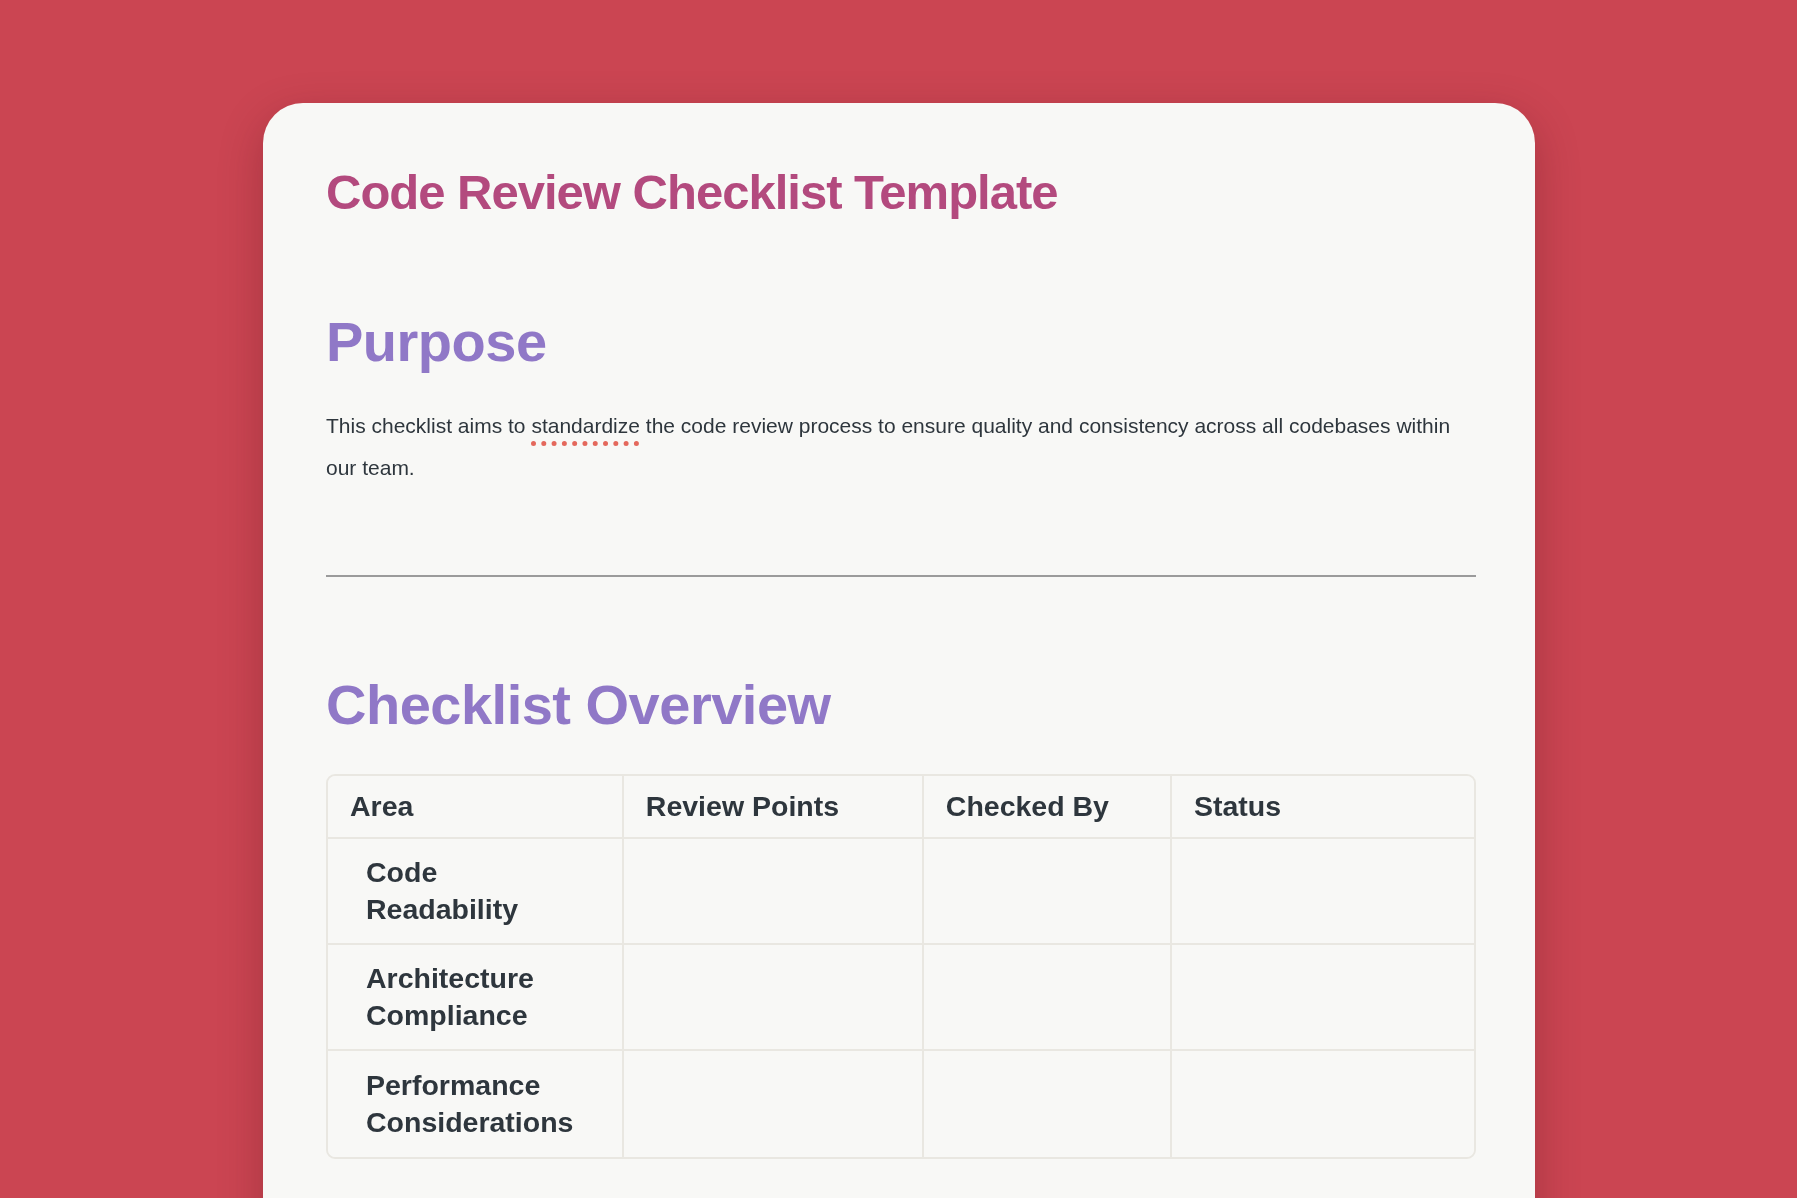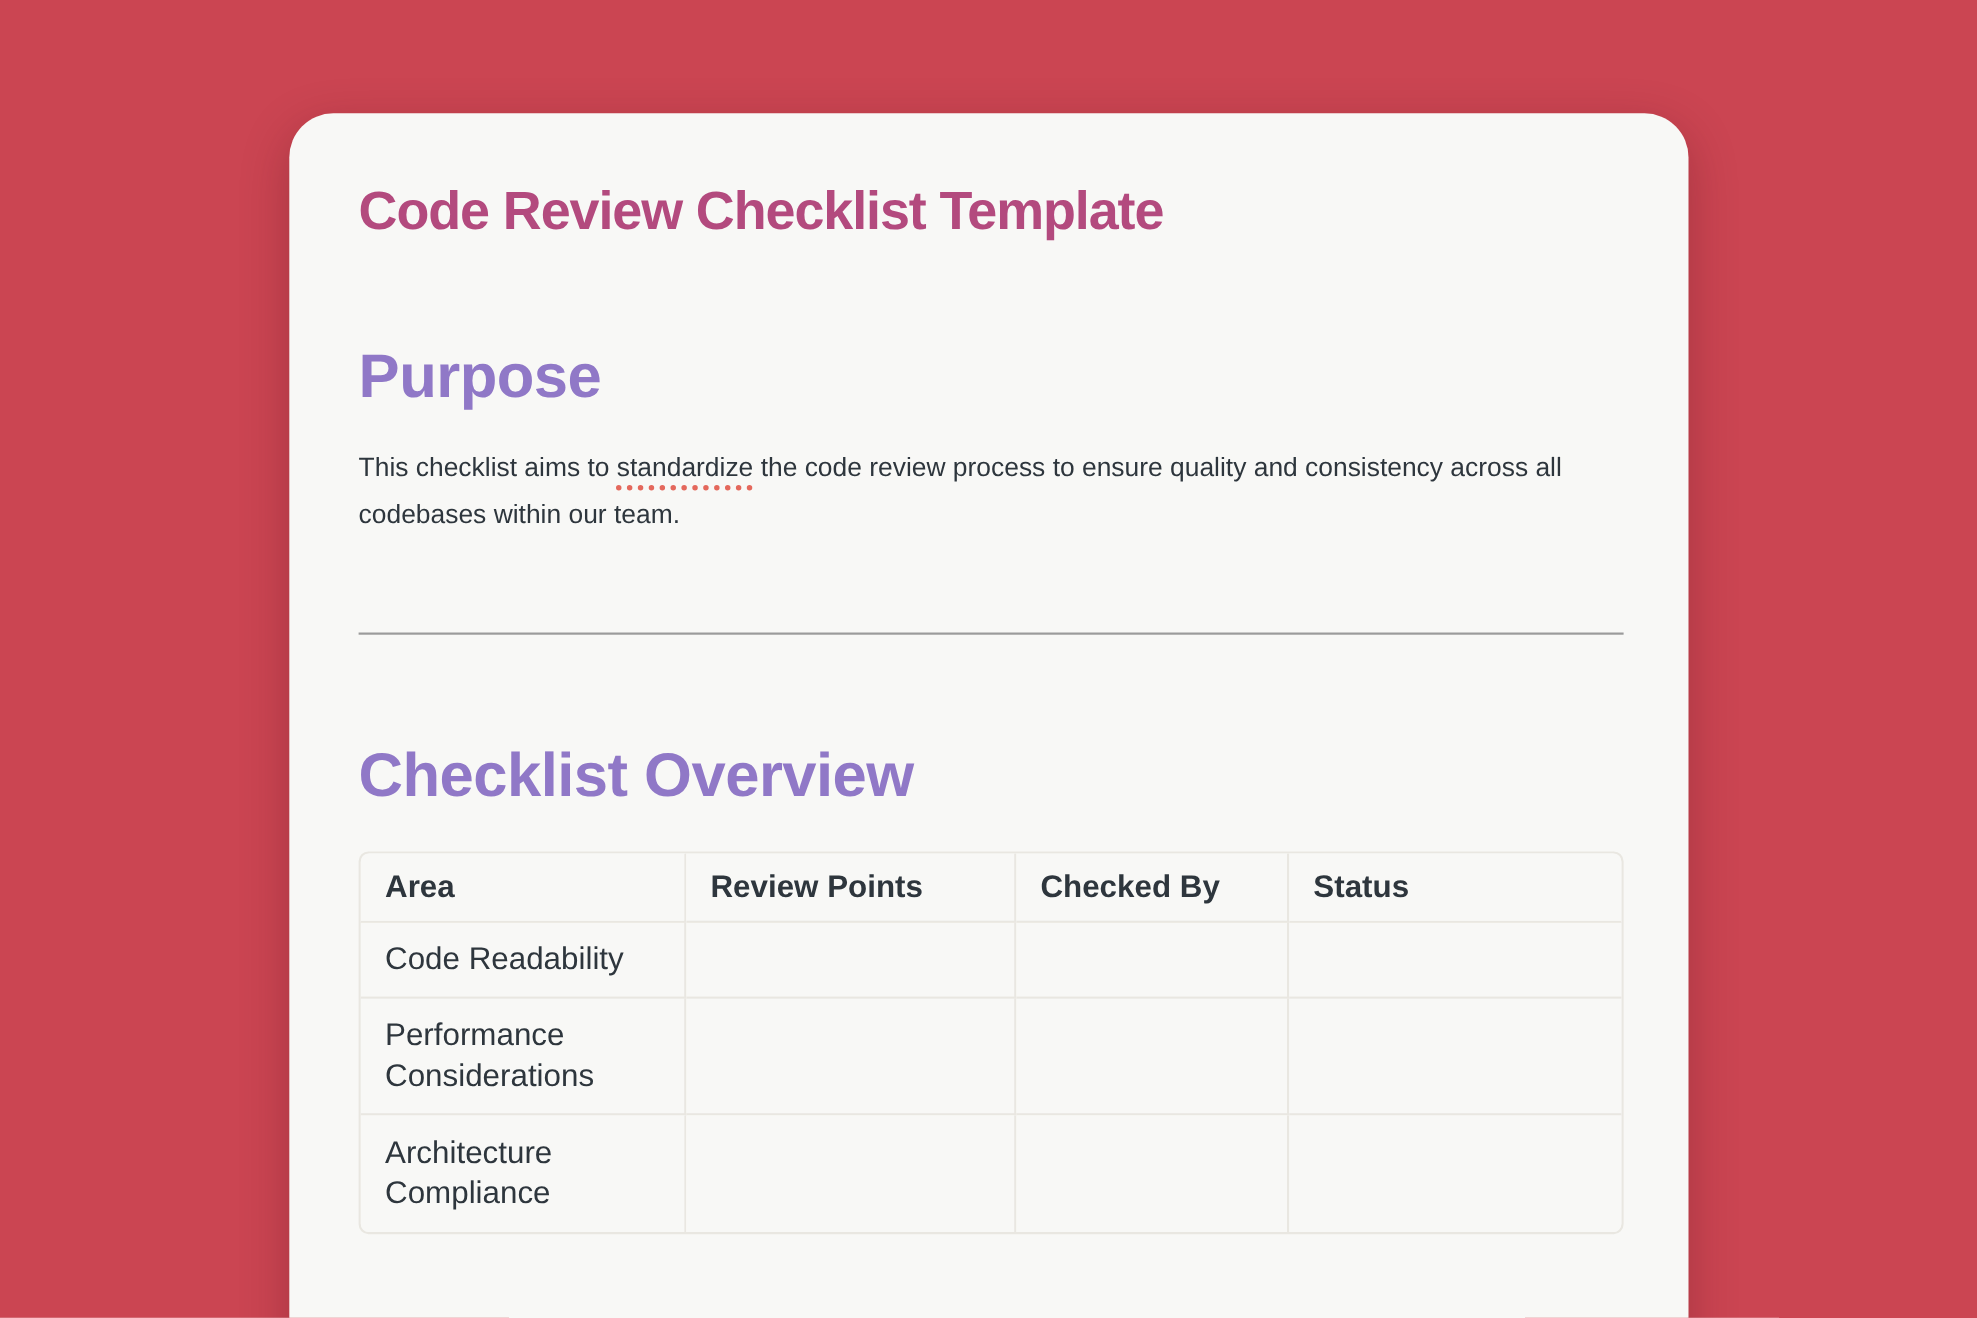--- a/index.html
+++ b/index.html
@@ -37,21 +37,21 @@
     font-weight: 700;
     letter-spacing: -0.5px;
     color: #9078c7;
     line-height: 1.2;
   }
   .purpose-heading { margin-top: 86px; }
   .overview-heading { margin-top: 94px; }
 
   .body-paragraph {
     margin-top: 30px;
-    font-size: 24px;
+    font-size: 21px;
     line-height: 42px;
     color: #2e363d;
     max-width: 1150px;
   }
   .spellcheck-word {
     text-decoration-line: underline;
     text-decoration-style: dotted;
     text-decoration-color: #e4685c;
     text-decoration-thickness: 4.5px;
     text-underline-offset: 8px;
@@ -74,25 +74,26 @@
     border-radius: 9px;
     table-layout: fixed;
   }
   .overview-table th,
   .overview-table td {
     font-size: 28.5px;
     line-height: 37px;
     color: #2e363d;
     text-align: left;
     vertical-align: middle;
-    padding: 15px 22px;
+    padding: 15px 38px;
     border-right: 2px solid #e9e7e1;
     border-bottom: 2px solid #e9e7e1;
     background: #f8f8f6;
     overflow: hidden;
+    font-weight: bold;
   }
   .overview-table th { font-weight: 700; padding: 12px 22px; }
   .overview-table th:last-child,
   .overview-table td:last-child { border-right: none; }
   .overview-table tr:last-child td { border-bottom: none; }
   .col-area { width: 285px; }
   .col-review { width: 289px; }
   .col-checked { width: 239px; }
   .col-status { width: 291px; }
   .overview-table tr.row-single td { height: 69px; }
@@ -127,27 +128,27 @@
       </tr>
     </thead>
     <tbody>
       <tr class="row-single">
         <td>Code Readability</td>
         <td></td>
         <td></td>
         <td></td>
       </tr>
       <tr class="row-double">
-        <td>Performance Considerations</td>
+        <td>Architecture Compliance</td>
         <td></td>
         <td></td>
         <td></td>
       </tr>
       <tr class="row-double">
-        <td>Architecture Compliance</td>
+        <td>Performance Considerations</td>
         <td></td>
         <td></td>
         <td></td>
       </tr>
     </tbody>
   </table>
 
 </div>
 
 </body></html>

